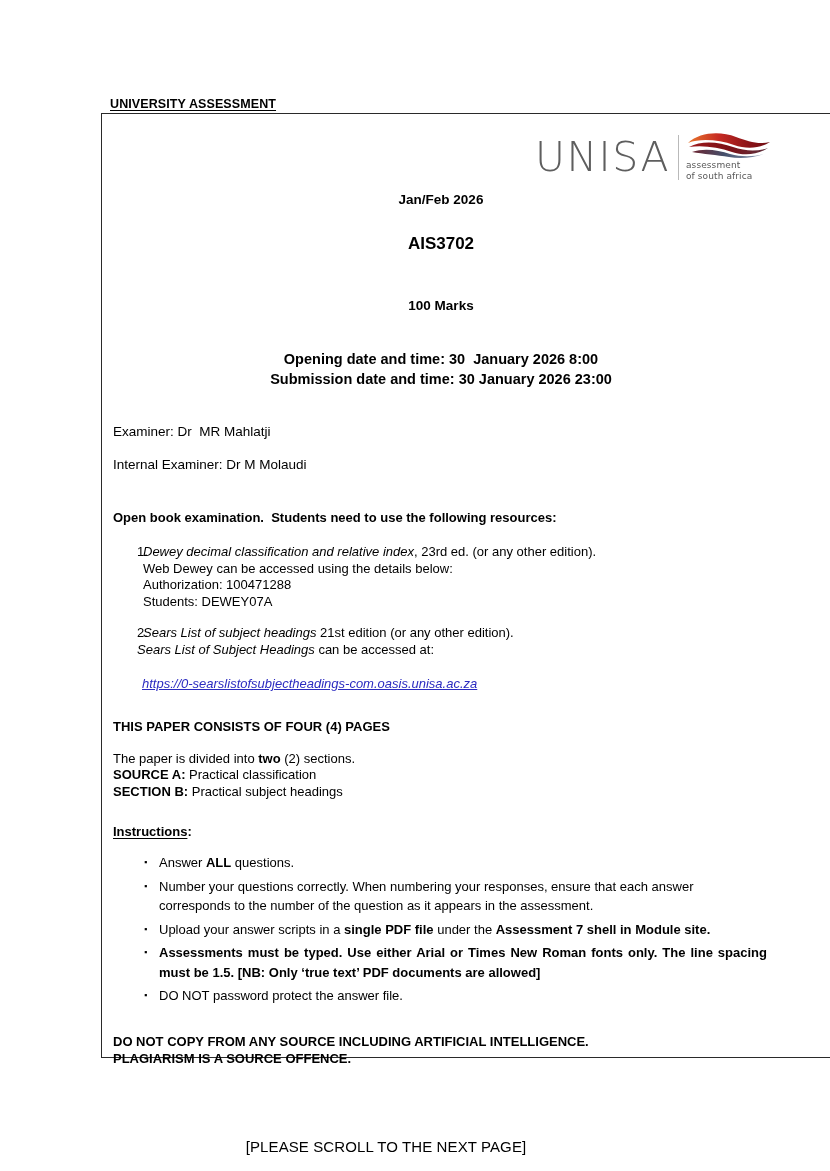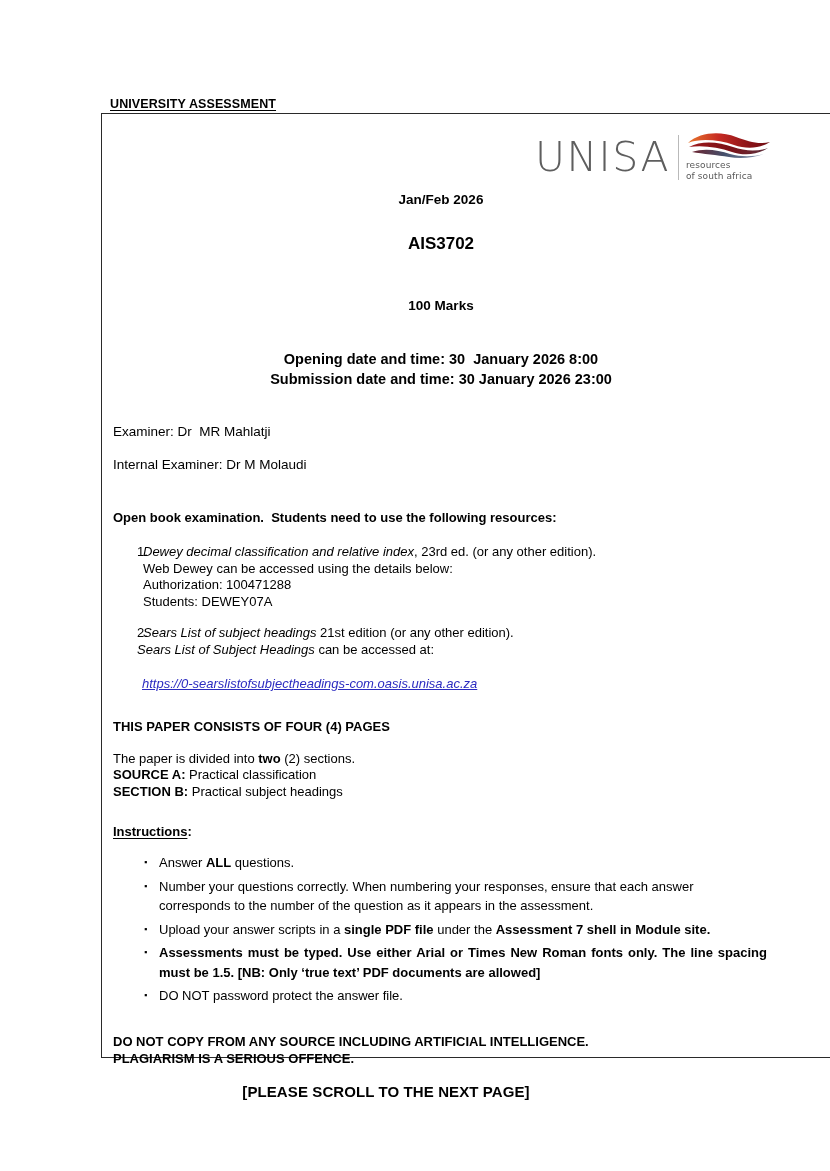--- a/index.html
+++ b/index.html
@@ -224,27 +224,27 @@
     padding-top: 23px;
     font-size: 13px;
     font-weight: bold;
     line-height: 17.5px;
   }
 
   
   .footer {
     position: absolute;
     left: 0;
-    top: 1083px;
+    top: 1138px;
     width: 830px;
     text-align: center;
     padding-right: 58px;
     box-sizing: border-box;
     font-size: 15px;
-    font-weight: bold;
+    font-weight: normal;
     letter-spacing: 0.1px;
   }
 </style>
 </head>
 <body>
 
 <div class="page">
 
   <div class="header-label">UNIVERSITY ASSESSMENT</div>
 
@@ -272,21 +272,21 @@
                 <stop offset="0" stop-color="#6B2430"></stop>
                 <stop offset="0.45" stop-color="#45506B"></stop>
                 <stop offset="1" stop-color="#8FA0B8"></stop>
               </linearGradient>
             </defs>
             <path d="M2 10 C14 -1 34 -2 50 4 C62 8 72 12 84 9 C73 16 60 16 48 12 C33 7 15 5 2 10 Z" fill="url(#gTop)"></path>
             <path d="M3 14 C16 7 33 9 47 14 C59 18 70 19 82 15 C71 22 58 23 46 19 C32 14 16 12 3 14 Z" fill="url(#gMid)"></path>
             <path d="M6 19 C18 15 32 17 44 21 C55 24 67 24 78 21 C67 25 54 26 43 24 C31 22 17 21 6 19 Z" fill="url(#gBot)"></path>
           </svg>
           <div class="logo-sub">
-            <span>resources</span><br>
+            <span>assessment</span><br>
             <span>of south africa</span>
           </div>
         </div>
       </div>
 
       <div class="titles">
         <p class="t-session">Jan/Feb 2026</p>
         <p class="t-code">AIS3702</p>
         <p class="t-marks">100 Marks</p>
       </div>
@@ -360,21 +360,21 @@
 
         <div class="b-row">
           <div class="b-mark">▪</div>
           <div class="b-text">DO NOT password protect the answer file.</div>
         </div>
 
       </div>
 
       <div class="warn">
         <div>DO NOT COPY FROM ANY SOURCE INCLUDING ARTIFICIAL INTELLIGENCE.</div>
-        <div>PLAGIARISM IS A SERIOUS OFFENCE.</div>
+        <div>PLAGIARISM IS A SOURCE OFFENCE.</div>
       </div>
 
     </div>
   </div>
 
   <div class="footer">[PLEASE SCROLL TO THE NEXT PAGE]</div>
 
 </div>
 
 </body></html>

